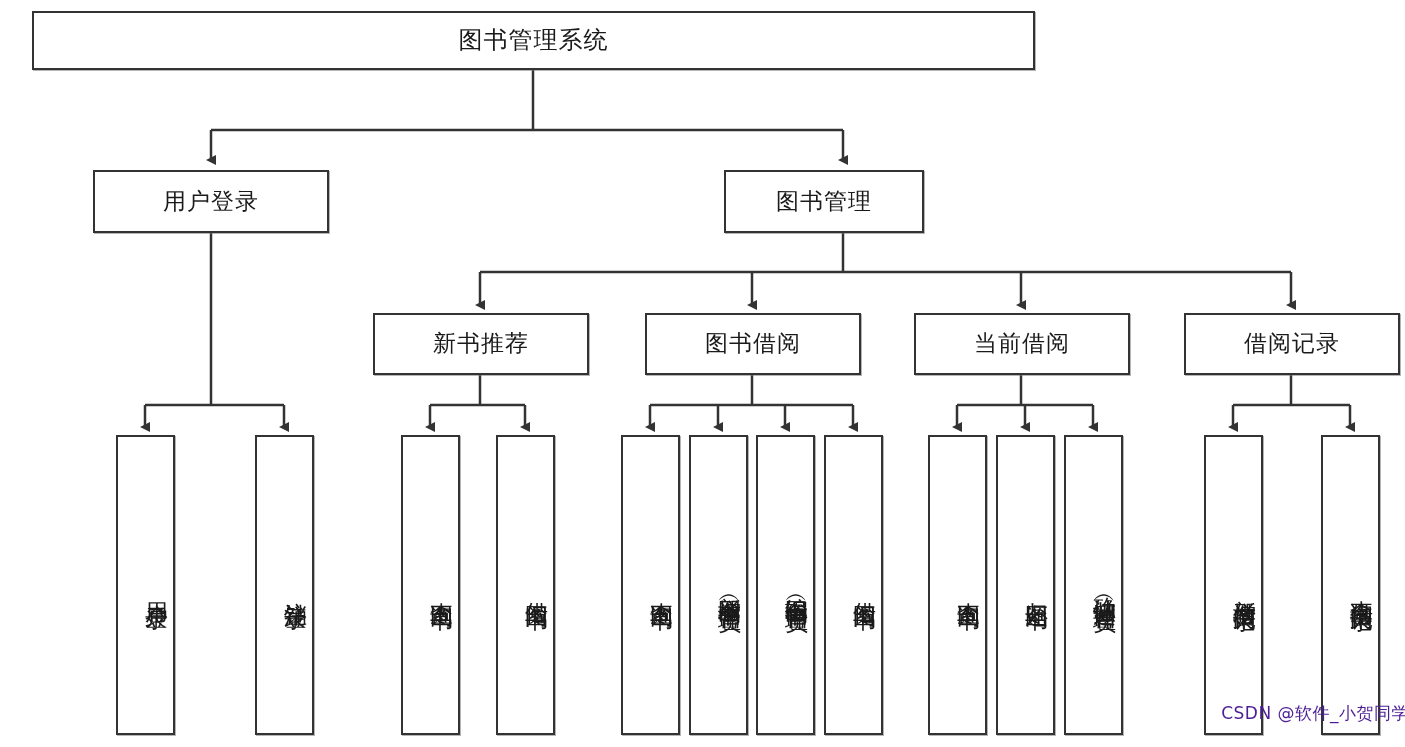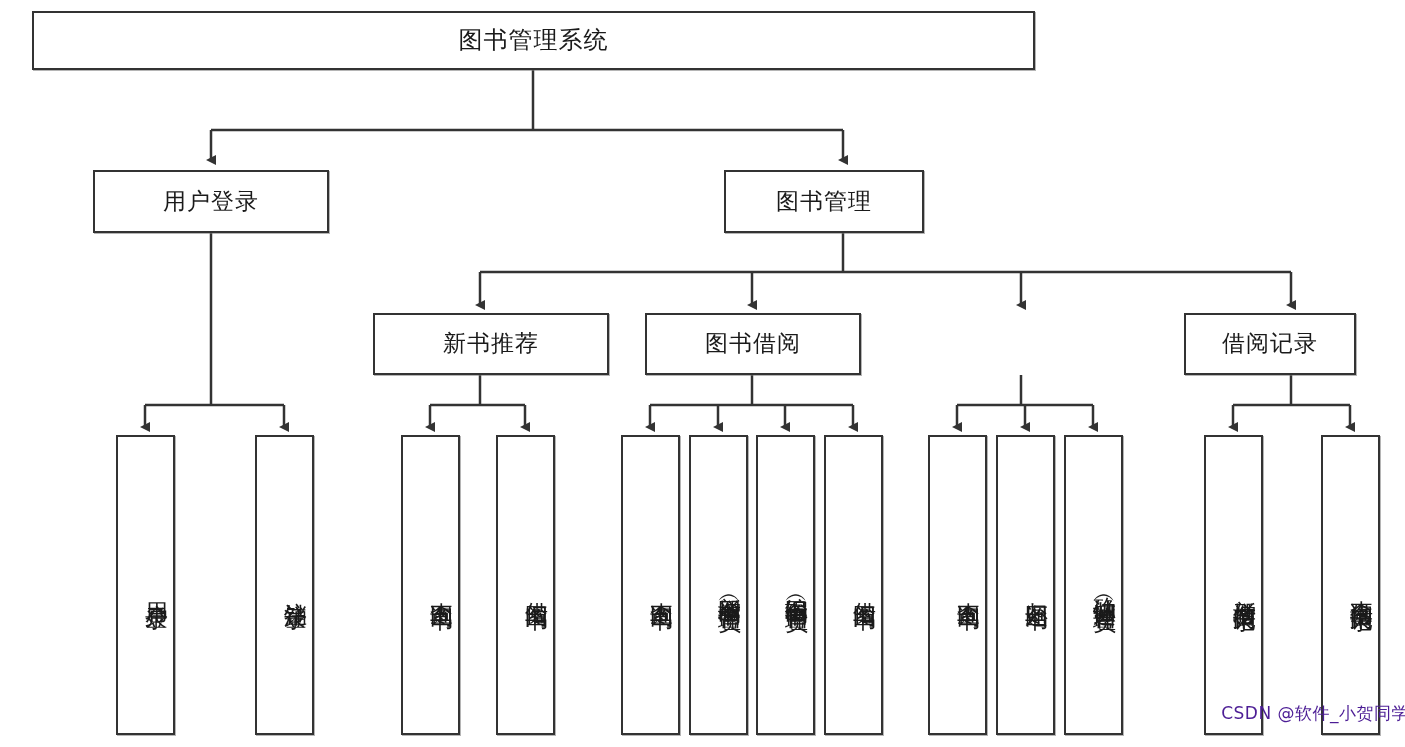--- a/index.html
+++ b/index.html
@@ -129,27 +129,30 @@
     <span>图书管理系统</span>
   </div>
 
   <div class="node horiz" style="left:81px; top:170px; width:236px; height:63px;">
     <span>用户登录</span>
   </div>
   <div class="node horiz" style="left:712px; top:170px; width:200px; height:63px;">
     <span>图书管理</span>
   </div>
 
-  <div class="node horiz" style="left:361px; top:313px; width:236px; height:62px;justify-content:center;">
+  <div class="node horiz" style="left:361px; top:313px; width:216px; height:62px;justify-content:center;">
     <span>新书推荐</span>
   </div>
   <div class="node horiz" style="left:633px; top:313px; width:216px; height:62px;">
     <span>图书借阅</span>
   </div>
-  <div class="node horiz" style="left:1172px; top:313px; width:172px; height:62px;">
+  <div class="node horiz" style="left:902px; top:313px; width:216px; height:62px;">
+    <span>当前借阅</span>
+  </div>
+  <div class="node horiz" style="left:1172px; top:313px; width:216px; height:62px;">
     <span>借阅记录</span>
   </div>
 
   <div class="node vert" style="left:104px; top:435px; width:59px; height:300px;">
     <span class="vlabel">用户登录</span>
   </div>
   <div class="node vert" style="left:243px; top:435px; width:59px; height:300px;">
     <span class="vlabel">注销登录</span>
   </div>
 

